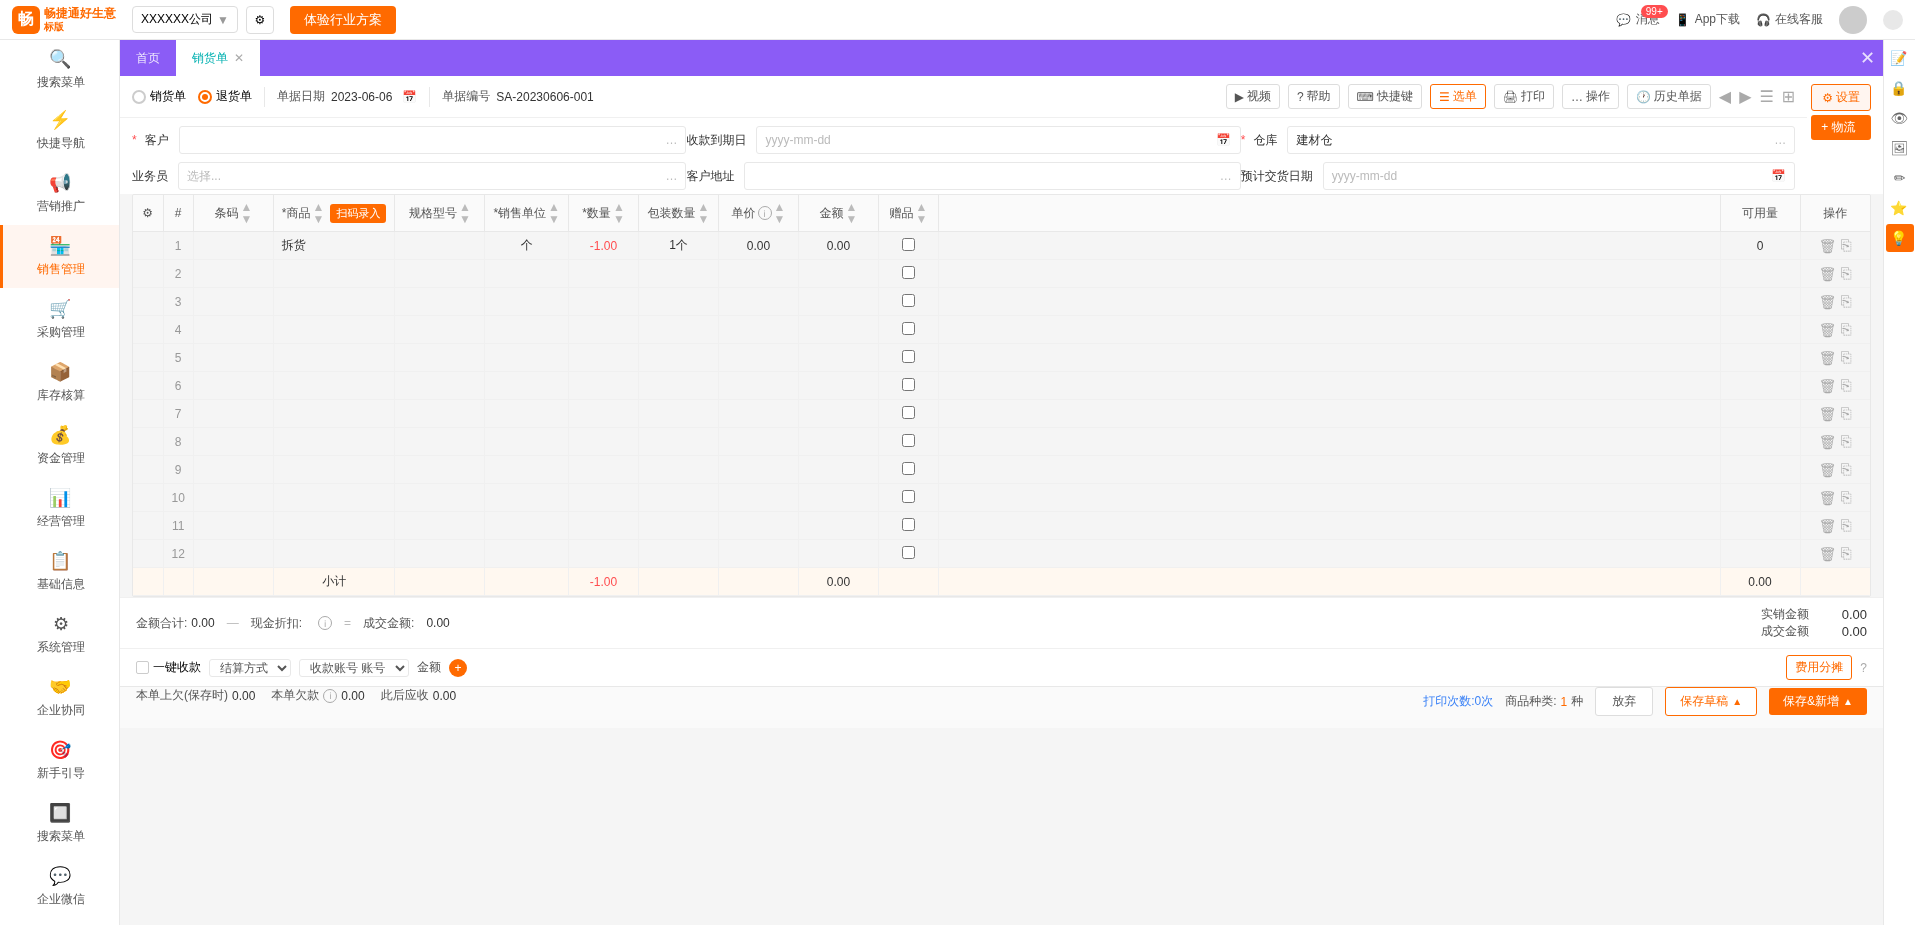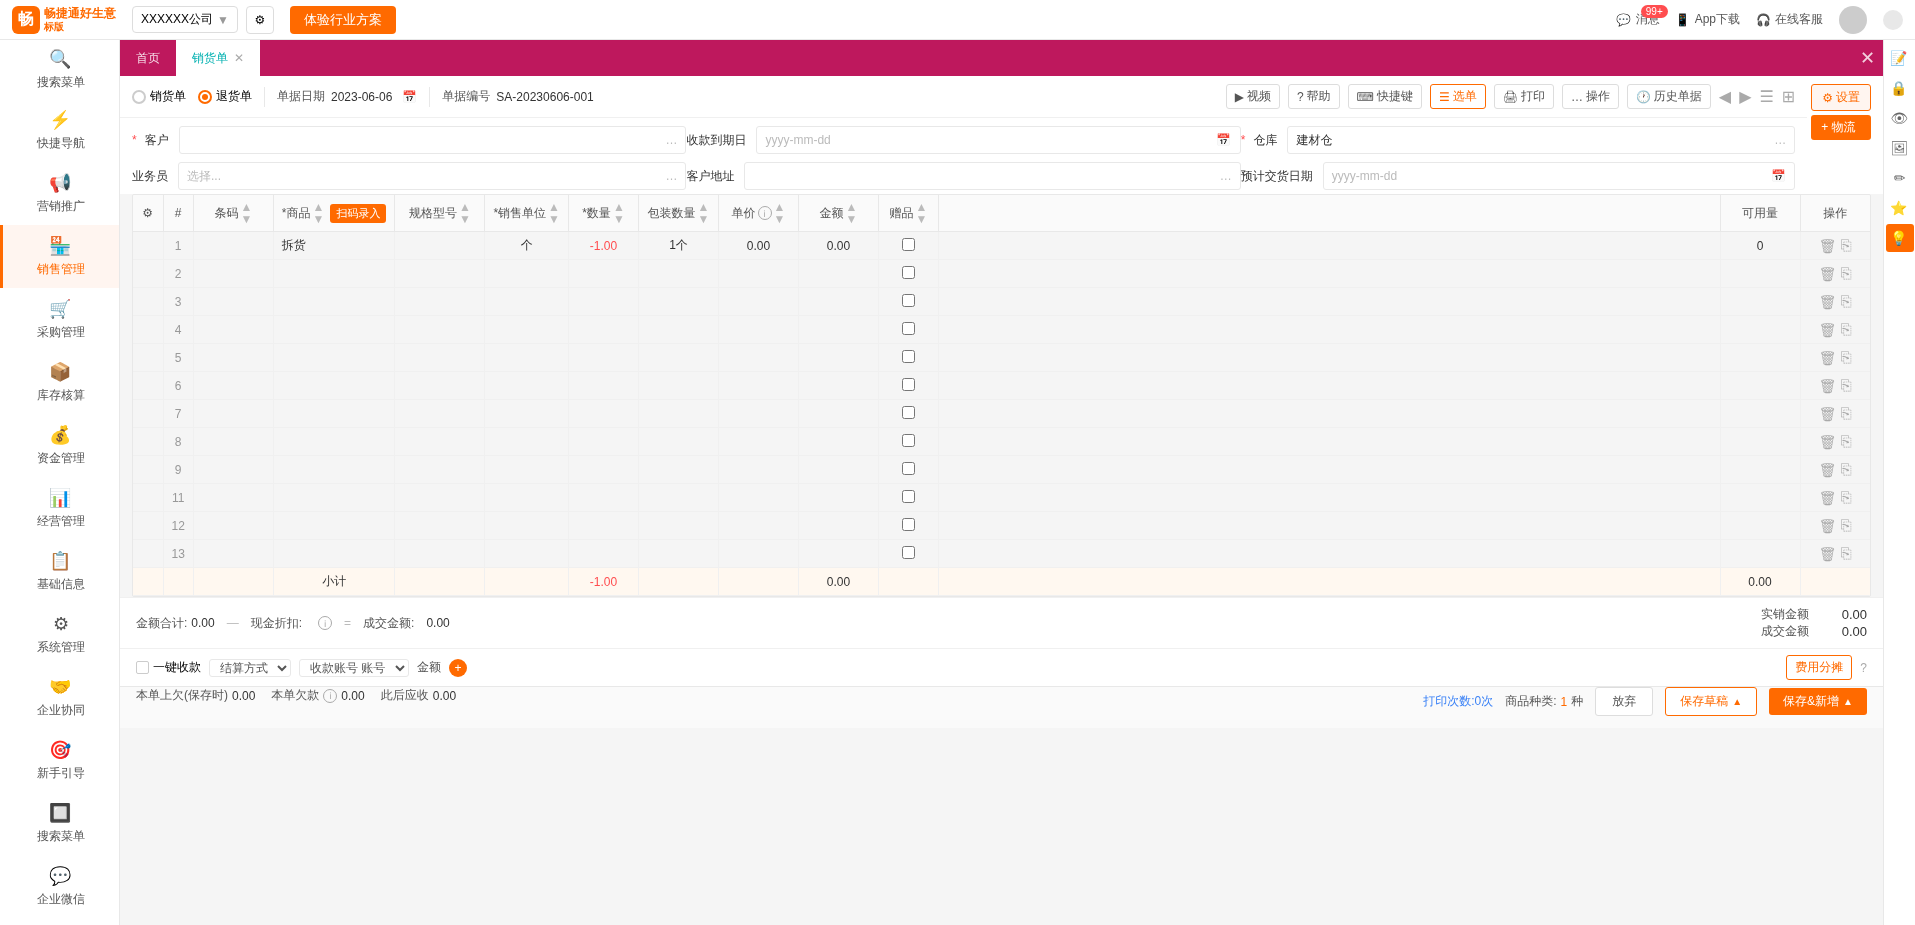--- a/index.html
+++ b/index.html
@@ -104,21 +104,21 @@
     .abandon-btn { border: 1px solid #ddd; background: #fff; color: #555; border-radius: 3px; padding: 5px 16px; cursor: pointer; }
     .save-draft-btn { border: 1px solid #ff6a00; background: #fff; color: #ff6a00; border-radius: 3px; padding: 5px 14px; cursor: pointer; display: flex; align-items: center; gap: 4px; }
     .save-new-btn { background: #ff6a00; color: #fff; border: none; border-radius: 3px; padding: 5px 14px; cursor: pointer; display: flex; align-items: center; gap: 4px; }
     .btn-arrow { font-size: 10px; }
     .summary-item { display: flex; align-items: center; gap: 8px; }
     .summary-label { color: #555; font-size: 12px; }
     .summary-value { color: #333; font-weight: 500; font-size: 13px; min-width: 50px; text-align: right; }
     .form-area { background: #fff; }
     .inner-content { flex: 1; display: flex; flex-direction: column; overflow: hidden; }
 
-    .teal-bg { background: #be185d; gap: 42px; }
+    .teal-bg { background: #8b5cf6; gap: 42px; }
 
     .col-setting { width: 30px; }
     .col-num { width: 30px; }
     .col-barcode { width: 80px; }
     .col-product { width: 120px; }
     .col-spec { width: 90px; }
     .col-unit { width: 80px; }
     .col-qty { width: 70px; }
     .col-pkg { width: 80px; }
     .col-price { width: 80px; }
@@ -602,20 +602,41 @@
       <td></td>
       <td>
         <div class="col-actions">
           <span class="action-icon">🗑</span>
           <span class="action-icon">⎘</span>
         </div>
       </td>
     </tr>
               <tr>
       <td></td>
+      <td class="row-num">10</td>
+      <td></td>
+      <td style="text-align:left;"></td>
+      <td></td>
+      <td></td>
+      <td style=""></td>
+      <td></td>
+      <td></td>
+      <td></td>
+      <td><input type="checkbox" style="cursor: pointer;"></td>
+      <td style="flex:1;"></td>
+      <td></td>
+      <td>
+        <div class="col-actions">
+          <span class="action-icon">🗑</span>
+          <span class="action-icon">⎘</span>
+        </div>
+      </td>
+    </tr>
+              <tr>
+      <td></td>
       <td class="row-num">11</td>
       <td></td>
       <td style="text-align:left;"></td>
       <td></td>
       <td></td>
       <td style=""></td>
       <td></td>
       <td></td>
       <td></td>
       <td><input type="checkbox" style="cursor: pointer;"></td>
@@ -624,41 +645,20 @@
       <td>
         <div class="col-actions">
           <span class="action-icon">🗑</span>
           <span class="action-icon">⎘</span>
         </div>
       </td>
     </tr>
               <tr>
       <td></td>
       <td class="row-num">12</td>
-      <td></td>
-      <td style="text-align:left;"></td>
-      <td></td>
-      <td></td>
-      <td style=""></td>
-      <td></td>
-      <td></td>
-      <td></td>
-      <td><input type="checkbox" style="cursor: pointer;"></td>
-      <td style="flex:1;"></td>
-      <td></td>
-      <td>
-        <div class="col-actions">
-          <span class="action-icon">🗑</span>
-          <span class="action-icon">⎘</span>
-        </div>
-      </td>
-    </tr>
-              <tr>
-      <td></td>
-      <td class="row-num">13</td>
       <td></td>
       <td style="text-align:left;"></td>
       <td></td>
       <td></td>
       <td style=""></td>
       <td></td>
       <td></td>
       <td></td>
       <td><input type="checkbox" style="cursor: pointer;"></td>
       <td style="flex:1;"></td>

